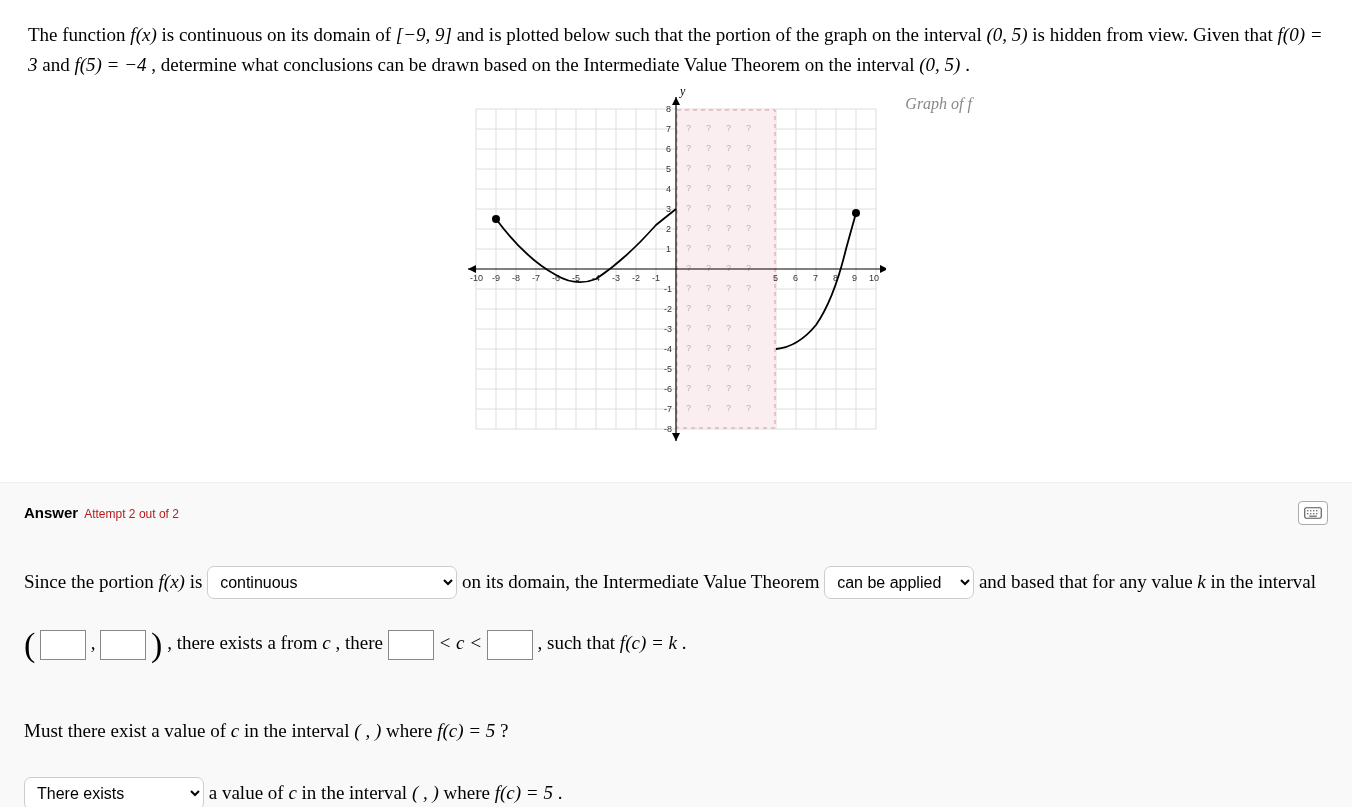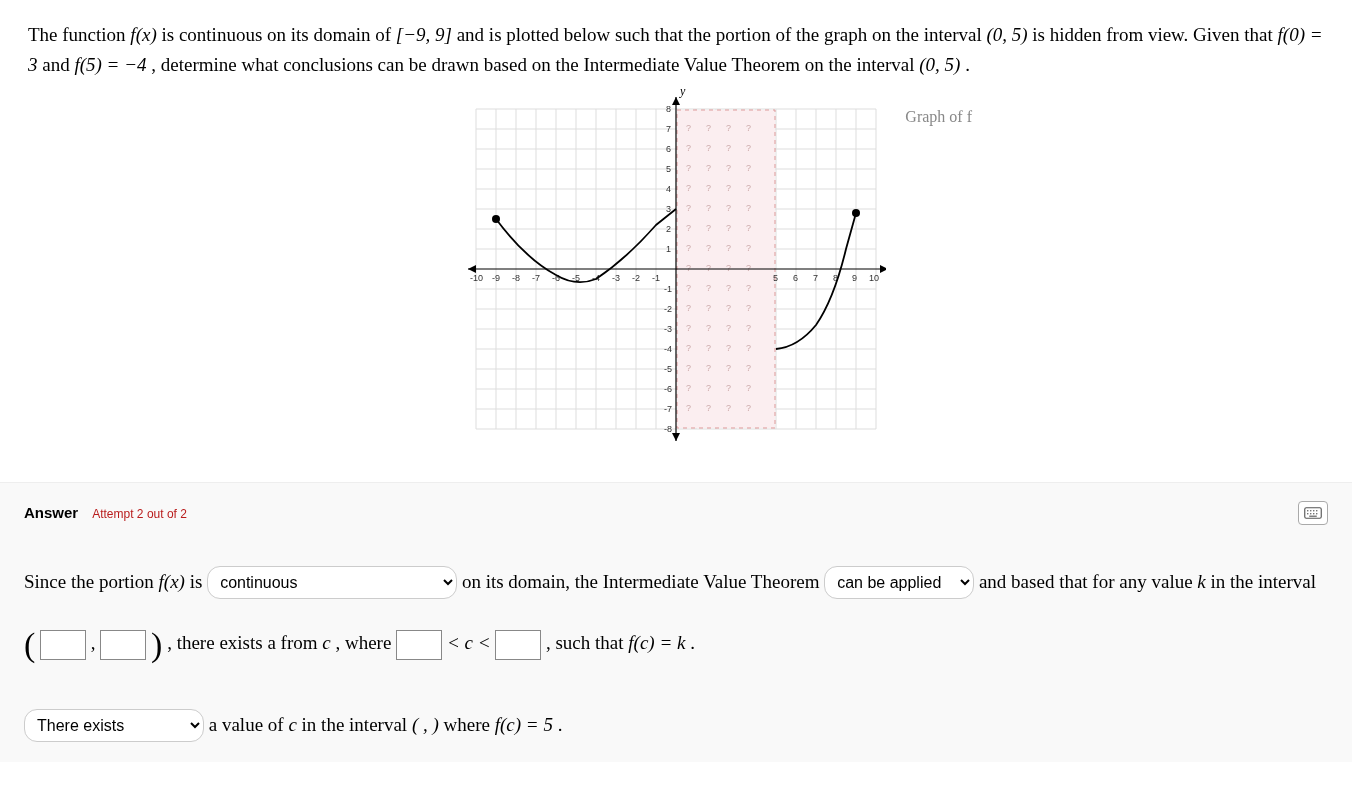--- a/index.html
+++ b/index.html
@@ -21,30 +21,30 @@
     font-size: 16px;
     color: #888;
   }
   .answer-block {
     background: #f9f9f9;
     border-top: 1px solid #eee;
     padding: 18px 24px 14px 24px;
     margin: 0 -28px;
   }
   .answer-head { margin-bottom: 34px; display: flex; align-items: center; justify-content: space-between; }
-  .answer-head-left { display: flex; align-items: baseline; gap: 14px; }
+  .answer-head-left { display: flex; align-items: baseline; gap: 6px; }
   .answer-bold { font-family: Arial, sans-serif; font-weight: 700; font-size: 15px; }
   .attempt { font-family: Arial, sans-serif; font-size: 12px; color: #b91c1c; }
   .answer-line { line-height: 2.4; font-size: 19px; }
   select.inline {
     font-family: Arial, sans-serif;
     font-size: 16px;
     padding: 6px 8px;
     border: 1px solid #ccc;
-    border-radius: 13px;
+    border-radius: 7px;
     background: #fff;
     min-width: 150px;
   }
   select.inline.wide { min-width: 250px; }
   input.box {
     width: 46px;
     height: 30px;
     border: 1px solid #888;
     background: #fff;
     text-align: center;
@@ -76,21 +76,21 @@
   <span class="math">f(0) = 3</span>
   <span> and </span>
   <span class="math">f(5) = −4</span>
   <span>, determine what conclusions can be drawn based on the Intermediate Value Theorem on the interval </span>
   <span class="math">(0, 5)</span>
   <span>.</span>
 </div>
 
 <div class="graph-wrap">
   <div style="position:relative;">
-    <span class="graph-label" style="top:19px; right:-86px; ">
+    <span class="graph-label" style="top:6px; right:-86px; font-style: italic;">
       <span>Graph of f</span>
     </span>
     <svg width="420" height="360" viewBox="0 0 420 360">
       <g transform="translate(210,180)">
 
         <g stroke="#ddd" stroke-width="1">
           <line x1="-200" y1="-160" x2="200" y2="-160"></line>
             <line x1="-200" y1="-140" x2="200" y2="-140"></line>
           <line x1="-200" y1="-120" x2="200" y2="-120"></line>
             <line x1="-200" y1="-100" x2="200" y2="-100"></line>
@@ -283,29 +283,40 @@
     <span>  and based that for any value </span>
     <span class="math">k</span>
     <span> in the interval </span>
     <span class="big-paren">(</span>
     <input class="box" style="">
     <span>,</span>
     <input class="box" style="">
     <span class="big-paren">)</span>
     <span>, there exists a from </span>
     <span class="math">c</span>
-    <span>, where</span>
+    <span>, there</span>
     <input class="box" style="">
     <span class="math">&lt; c &lt;</span>
     <input class="box" style="">
     <span>, such that </span>
     <span class="math">f(c) = k</span>
     <span>.</span>
   </div>
 
+  <div class="answer-line q-row">
+    <span>Must there exist a value of </span>
+    <span class="math">c</span>
+    <span> in the interval </span>
+    <span class="math">(</span>
+    <span class="math">,</span>
+    <span class="math">)</span>
+    <span> where </span>
+    <span class="math">f(c) = 5</span>
+    <span>?</span>
+  </div>
 
   <div class="answer-line select-row">
     <select class="inline" style="min-width:180px;">
       <option>There exists</option>
     </select>
     <span> a value of </span>
     <span class="math">c</span>
     <span> in the interval </span>
     <span class="math">(</span>
     <span class="math">,</span>

